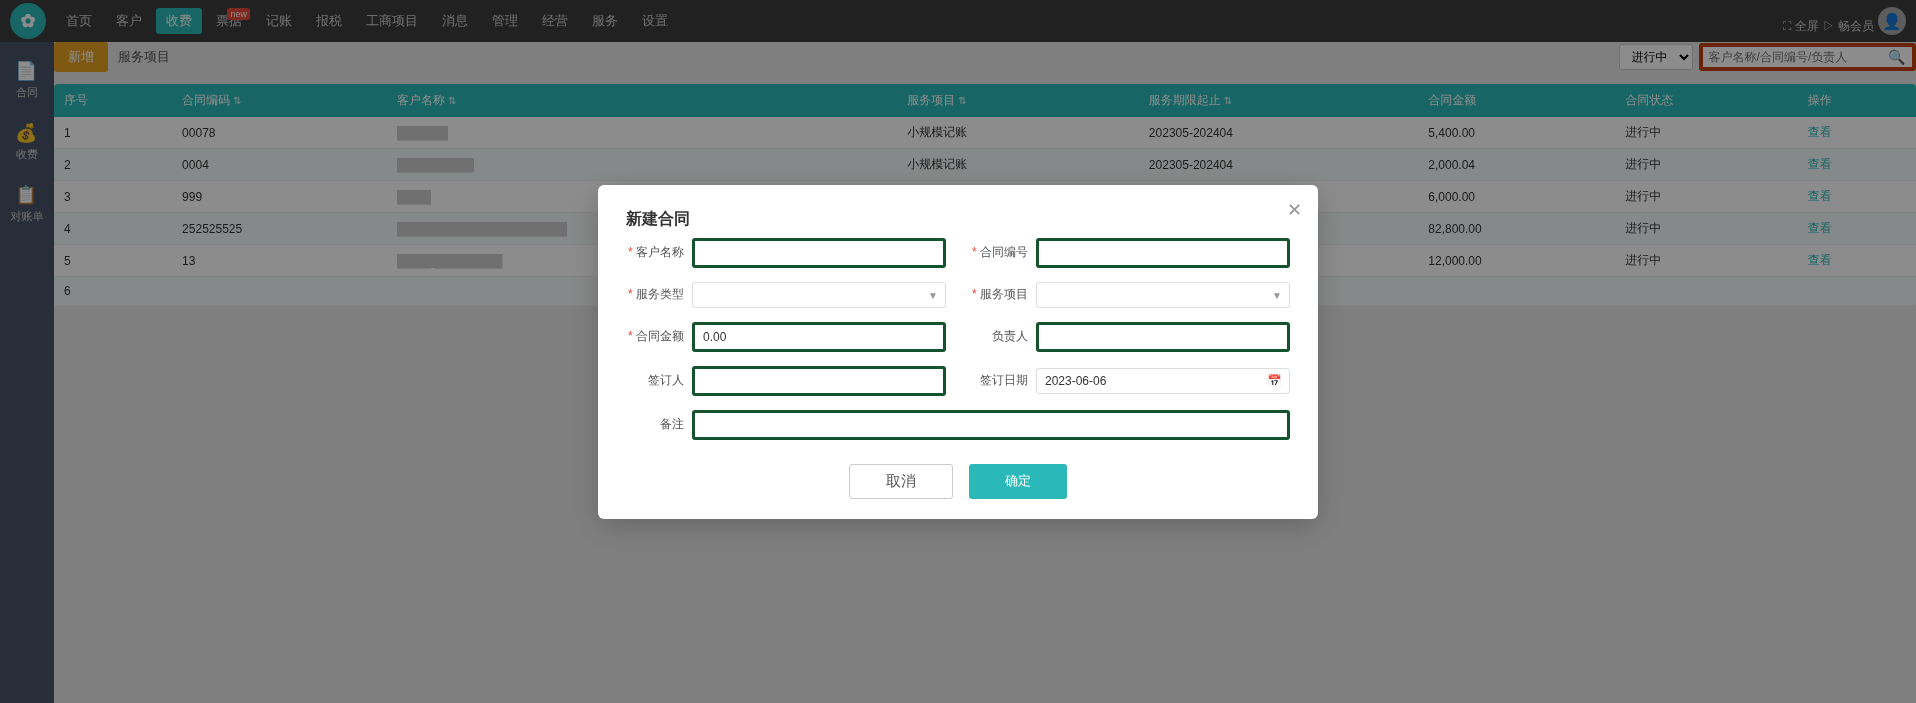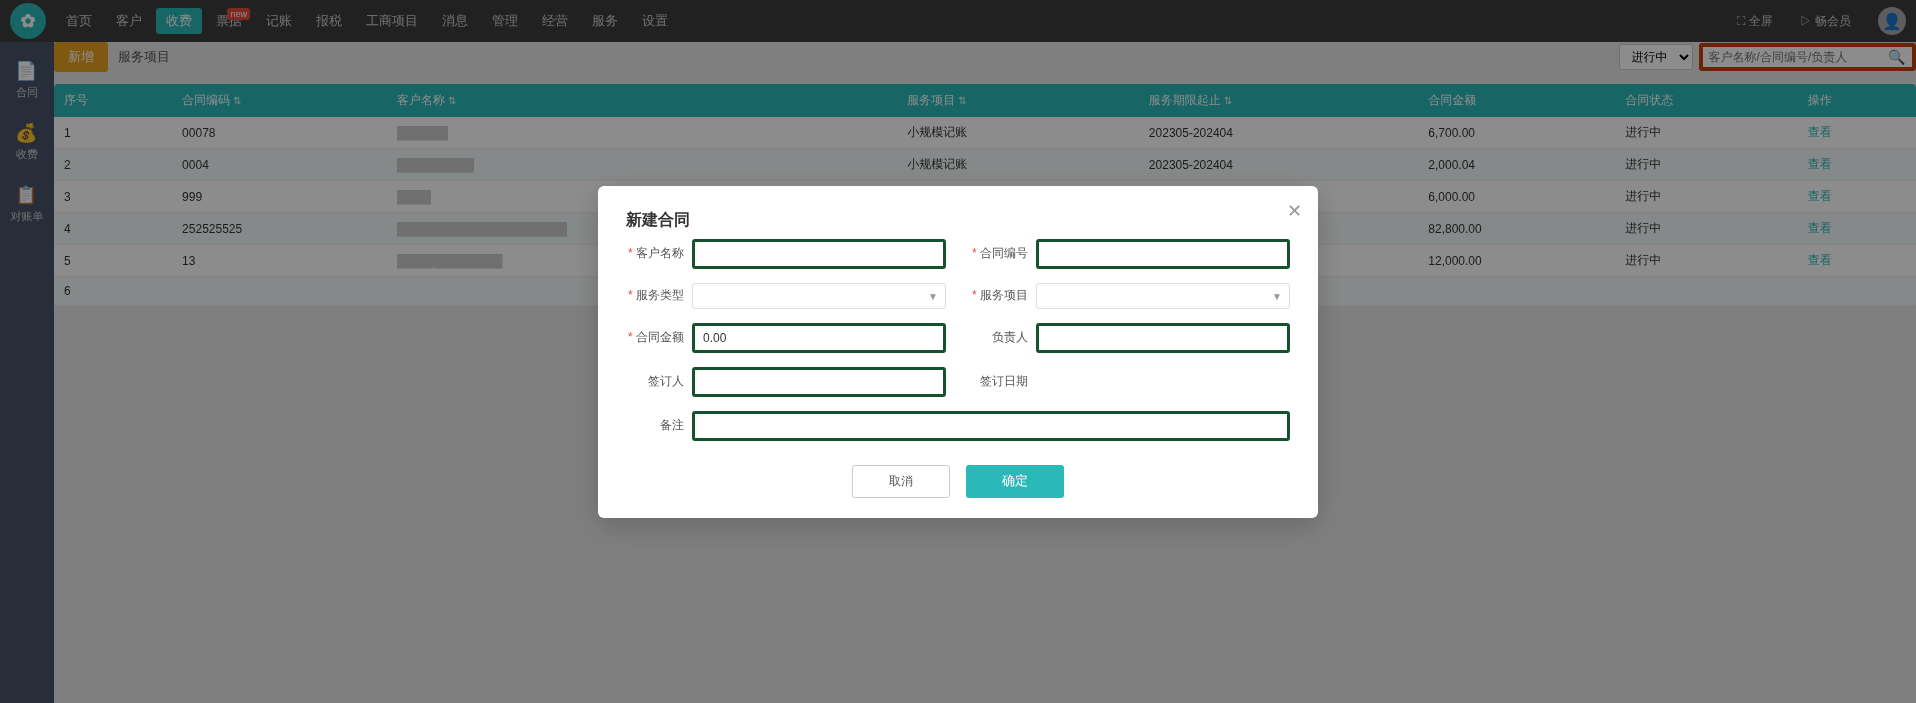--- a/index.html
+++ b/index.html
@@ -41,21 +41,21 @@
     .topnav-badge {
       background: #e74c3c;
       color: #fff;
       font-size: 9px;
       padding: 1px 3px;
       border-radius: 3px;
       position: absolute;
       top: 0; right: 2px;
     }
     .topnav-right {
-      display: flex; align-items: center; gap: 27px; color: #ccc; font-size: 12px;
+      display: flex; align-items: flex-end; gap: 4px; color: #ccc; font-size: 12px;
     }
     .topnav-right span { cursor: pointer; }
     .avatar {
       width: 28px; height: 28px;
       background: #aaa;
       border-radius: 50%;
       display: flex; align-items: center; justify-content: center;
       color: #555; font-size: 16px; cursor: pointer;
     }
 
@@ -265,21 +265,21 @@
     .modal-footer {
       display: flex; justify-content: center; gap: 16px; margin-top: 24px;
     }
     .btn-cancel {
       border: 1px solid #ccc;
       background: #fff;
       color: #555;
       padding: 7px 36px;
       border-radius: 3px;
       cursor: pointer;
-      font-size: 12px;
+      font-size: 15px;
     }
     .btn-confirm {
       background: #2ab8b8;
       color: #fff;
       border: none;
       padding: 7px 36px;
       border-radius: 3px;
       cursor: pointer;
       font-size: 13px;
     }
@@ -364,21 +364,21 @@
             <th><span>操作</span></th>
           </tr>
         </thead>
         <tbody>
           <tr class="table-row">
             <td>1</td>
             <td>00078</td>
             <td><span style="background:#ccc;color:#ccc;border-radius:2px;">██████</span></td>
             <td>小规模记账</td>
             <td>202305-202404</td>
-            <td>6,700.00</td>
+            <td>5,400.00</td>
             <td><span class="status-badge">进行中</span></td>
             <td><span class="action-link">查看</span></td>
           </tr>
           <tr class="table-row">
             <td>2</td>
             <td>0004</td>
             <td><span style="background:#ccc;color:#ccc;border-radius:2px;">█████████</span></td>
             <td>小规模记账</td>
             <td>202305-202404</td>
             <td>2,000.04</td>
@@ -474,20 +474,24 @@
         <label class="form-label">负责人</label>
         <input class="form-input" type="text" value="" style="">
       </div>
 
       <div class="form-row">
         <label class="form-label">签订人</label>
         <input class="form-input" type="text" value="" style="">
       </div>
       <div class="form-row">
         <label class="form-label">签订日期</label>
+        <div class="date-wrap">
+          <input class="date-input" type="text" value="2023-06-06" style="">
+          <span class="date-icon">📅</span>
+        </div>
       </div>
 
       <div class="form-row full">
         <label class="form-label">备注</label>
         <input class="form-input" type="text" value="" style="">
       </div>
     </div>
 
     <div class="modal-footer">
       <button class="btn-cancel">取消</button>

